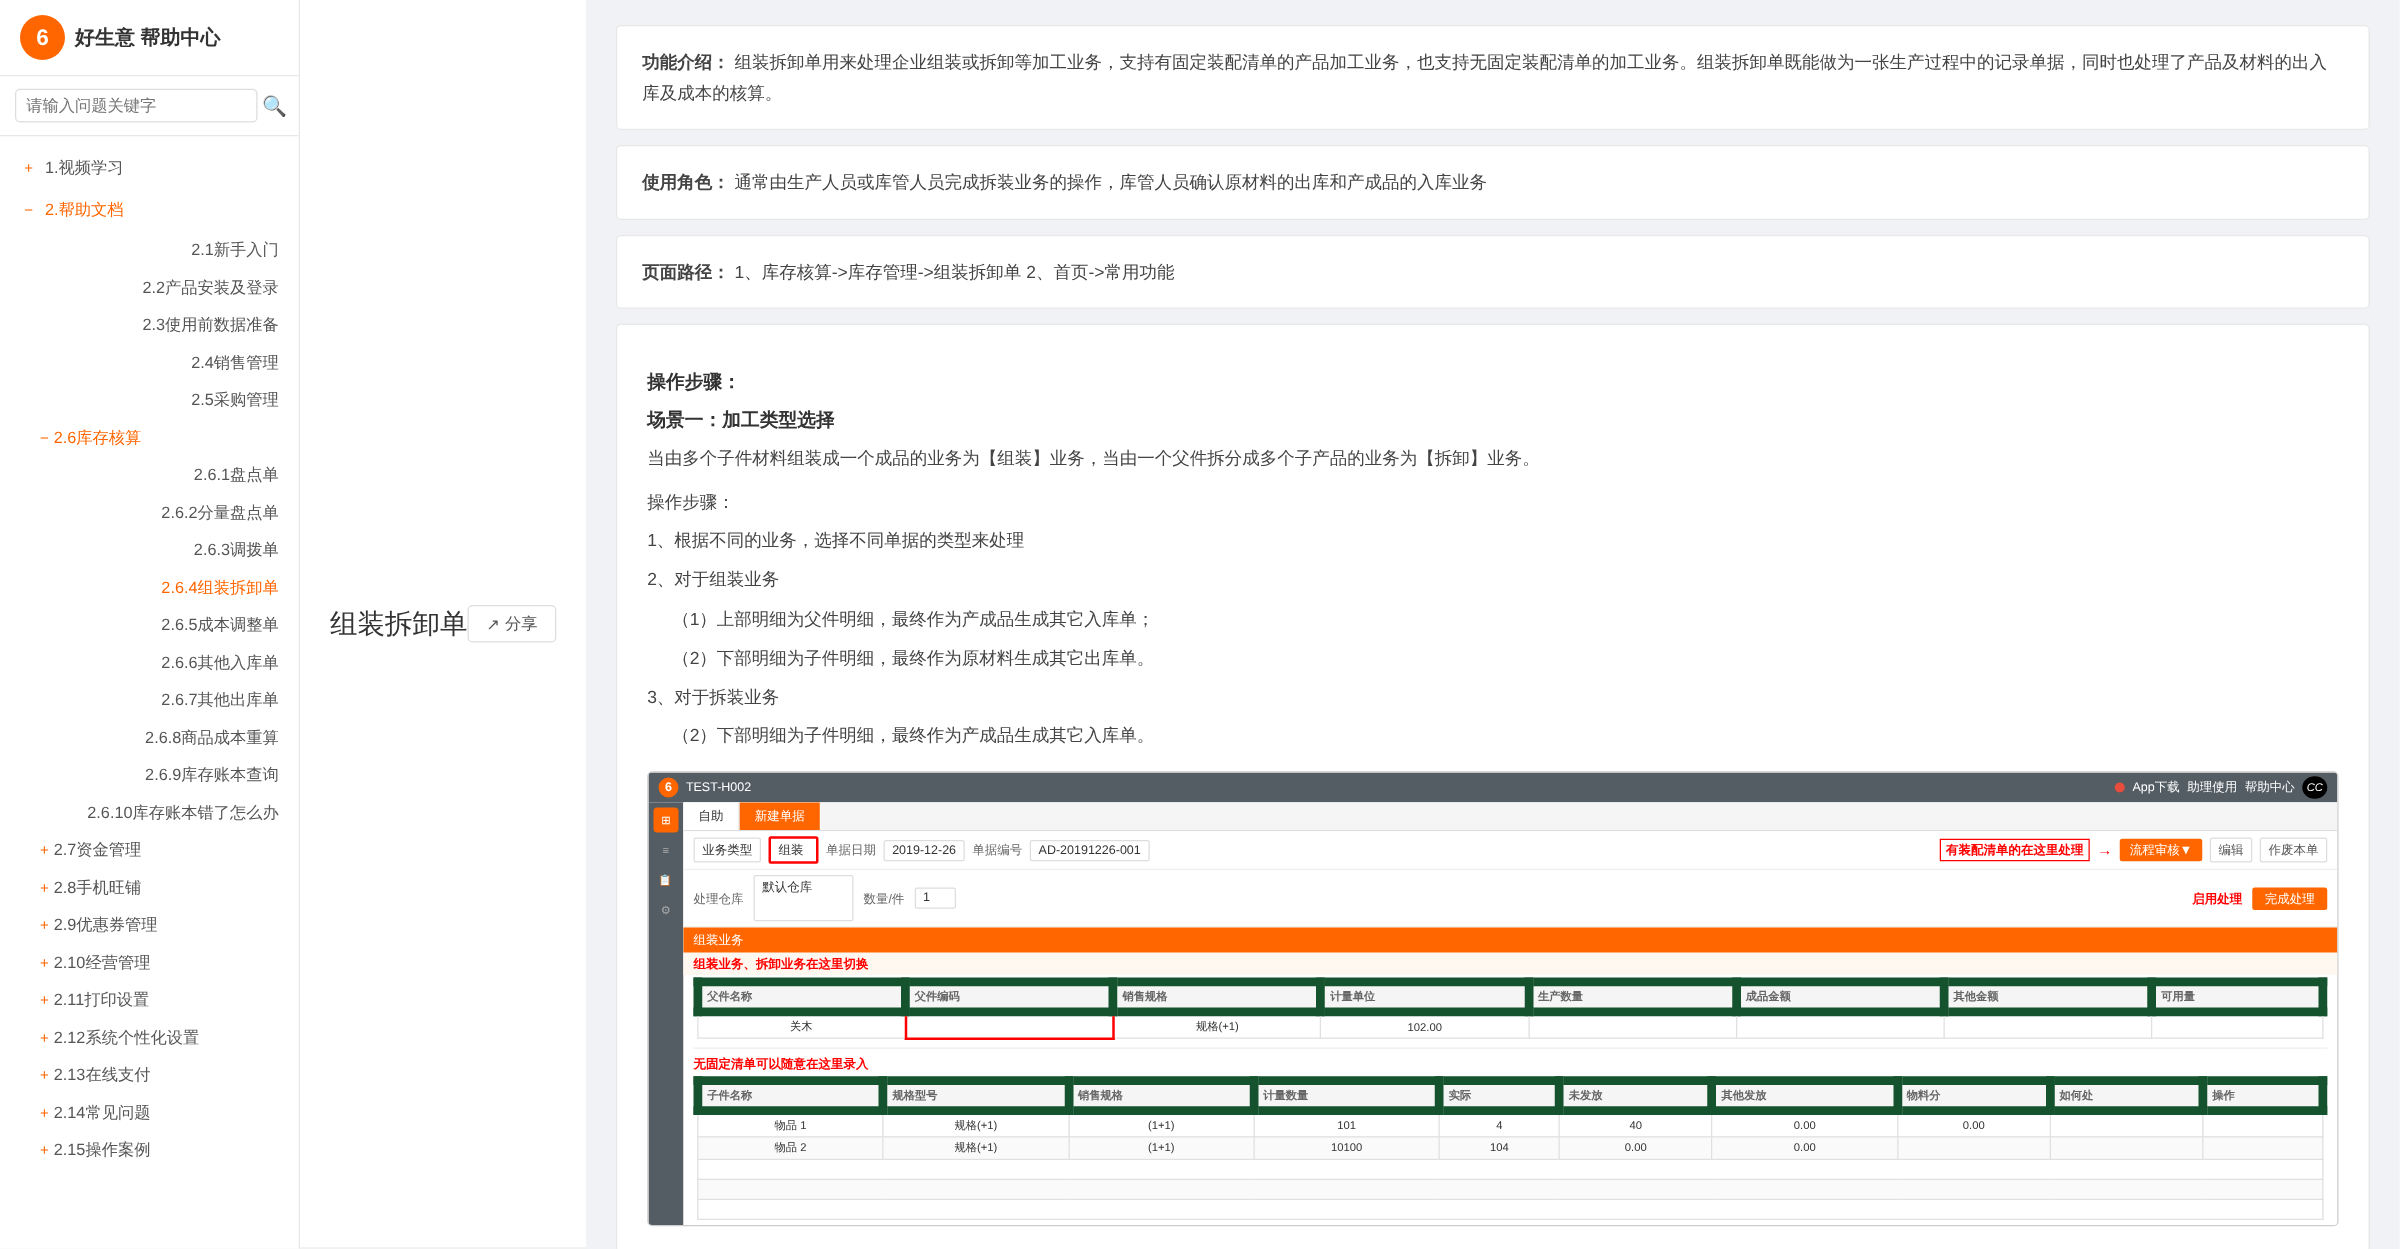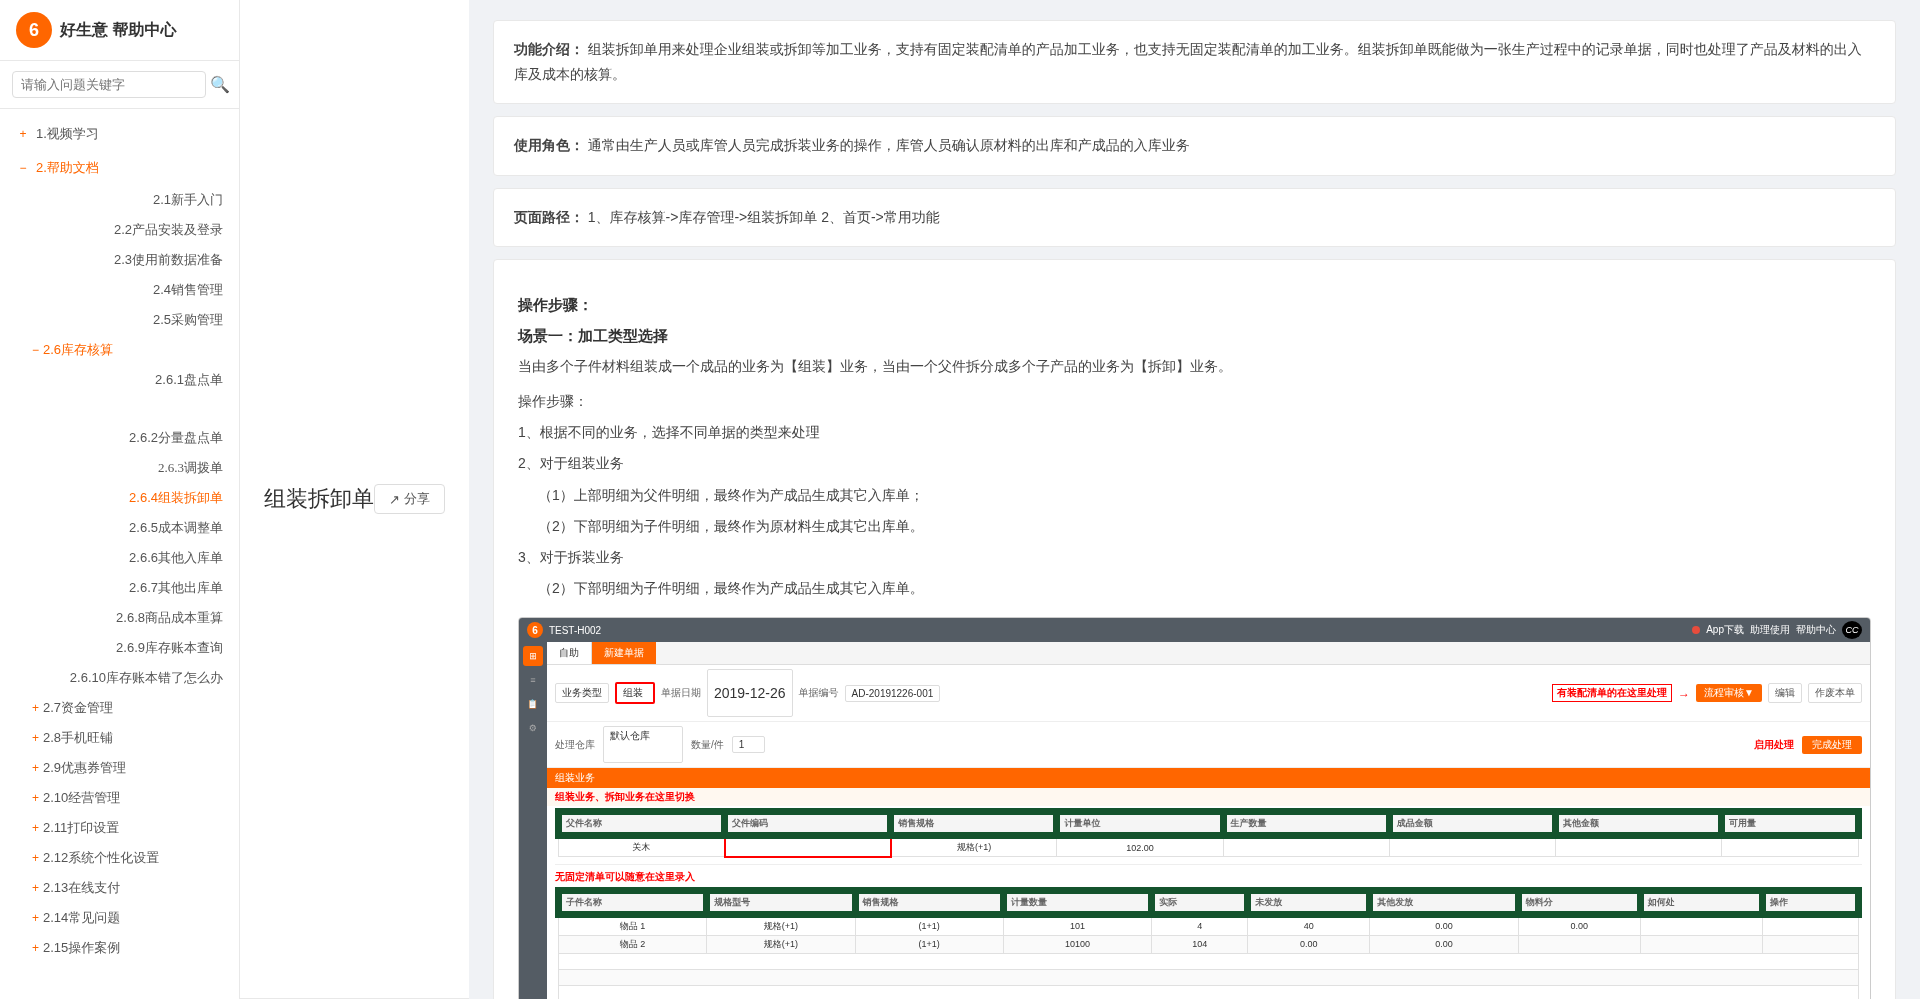--- a/index.html
+++ b/index.html
@@ -79,22 +79,22 @@
         <li class="nav-sub-item">2.1新手入门</li>
         <li class="nav-sub-item">2.2产品安装及登录</li>
         <li class="nav-sub-item">2.3使用前数据准备</li>
         <li class="nav-sub-item">2.4销售管理</li>
         <li class="nav-sub-item">2.5采购管理</li>
         <li class="nav-sub-item" style="display:flex;align-items:center;gap:4px;">
           <span style="color:#f60;font-size:12px;">−</span>
           <span style="color:#f60;">2.6库存核算</span>
         </li>
         <li class="nav-sub-item" style="padding-left:48px;">2.6.1盘点单</li>
-        <li class="nav-sub-item" style="padding-left:48px;margin-top:28px;">2.6.2分量盘点单</li>
-        <li class="nav-sub-item" style="padding-left:48px;font-family:Liberation Serif, serif;">2.6.3调拨单</li>
+        <li class="nav-sub-item" style="padding-left:48px;">2.6.2分量盘点单</li>
+        <li class="nav-sub-item" style="padding-left:48px;">2.6.3调拨单</li>
         <li class="nav-sub-item active" style="padding-left:48px;color:#f60;">2.6.4组装拆卸单</li>
         <li class="nav-sub-item" style="padding-left:48px;">2.6.5成本调整单</li>
         <li class="nav-sub-item" style="padding-left:48px;">2.6.6其他入库单</li>
         <li class="nav-sub-item" style="padding-left:48px;">2.6.7其他出库单</li>
         <li class="nav-sub-item" style="padding-left:48px;">2.6.8商品成本重算</li>
         <li class="nav-sub-item" style="padding-left:48px;">2.6.9库存账本查询</li>
         <li class="nav-sub-item" style="padding-left:48px;">2.6.10库存账本错了怎么办</li>
         <li class="nav-sub-item" style="display:flex;align-items:center;gap:4px;">
           <span style="color:#f60;font-size:12px;">+</span>
           <span>2.7资金管理</span>
@@ -211,21 +211,21 @@
 
               <div style="display:flex;background:#f5f5f5;border-bottom:1px solid #ddd;">
                 <div style="padding:4px 12px;font-size:10px;background:#fff;border-right:1px solid #ddd;cursor:pointer;">自助</div>
                 <div style="padding:4px 12px;font-size:10px;background:#f60;color:white;cursor:pointer;">新建单据</div>
               </div>
 
               <div style="display:flex;align-items:center;gap:6px;padding:4px 8px;border-bottom:1px solid #eee;background:#fff;flex-wrap:wrap;">
                 <span style="border:1px solid #ddd;padding:2px 6px;border-radius:2px;font-size:10px;cursor:pointer;">业务类型</span>
                 <span style="border:2px solid red;padding:2px 6px;border-radius:2px;font-size:10px;min-width:40px;color:#333;">组装</span>
                 <span style="font-size:10px;color:#666;">单据日期</span>
-                <span style="border:1px solid #ddd;padding:15px 6px;border-radius:2px;font-size:14px;">2019-12-26</span>
+                <span style="border:1px solid #ddd;padding:2px 6px;border-radius:2px;font-size:10px;">2019-12-26</span>
                 <span style="font-size:10px;color:#666;">单据编号</span>
                 <span style="border:1px solid #ddd;padding:2px 6px;border-radius:2px;font-size:10px;text-align:center;">AD-20191226-001</span>
                 <span style="flex:1;"></span>
 
                 <span style="color:red;font-size:10px;font-weight:bold;border:1px solid red;padding:1px 4px;">有装配清单的在这里处理</span>
                 <span style="color:red;font-size:12px;">→</span>
                 <button style="background:#f60;color:white;border:none;padding:2px 8px;border-radius:2px;font-size:10px;cursor:pointer;">流程审核▼</button>
                 <button style="background:#fff;color:#555;border:1px solid #ddd;padding:2px 6px;border-radius:2px;font-size:10px;cursor:pointer;">编辑</button>
                 <button style="background:#fff;color:#555;border:1px solid #ddd;padding:2px 6px;border-radius:2px;font-size:10px;cursor:pointer;">作废本单</button>
               </div>

